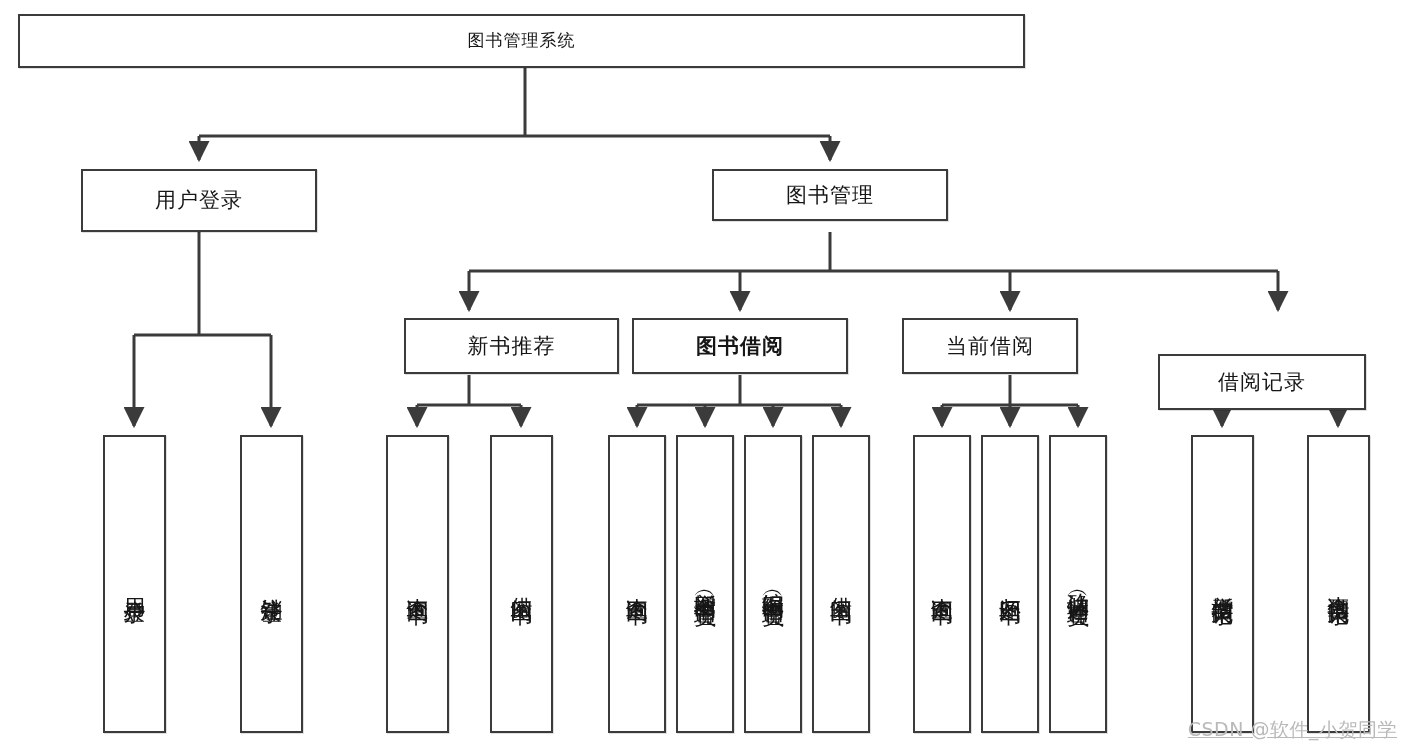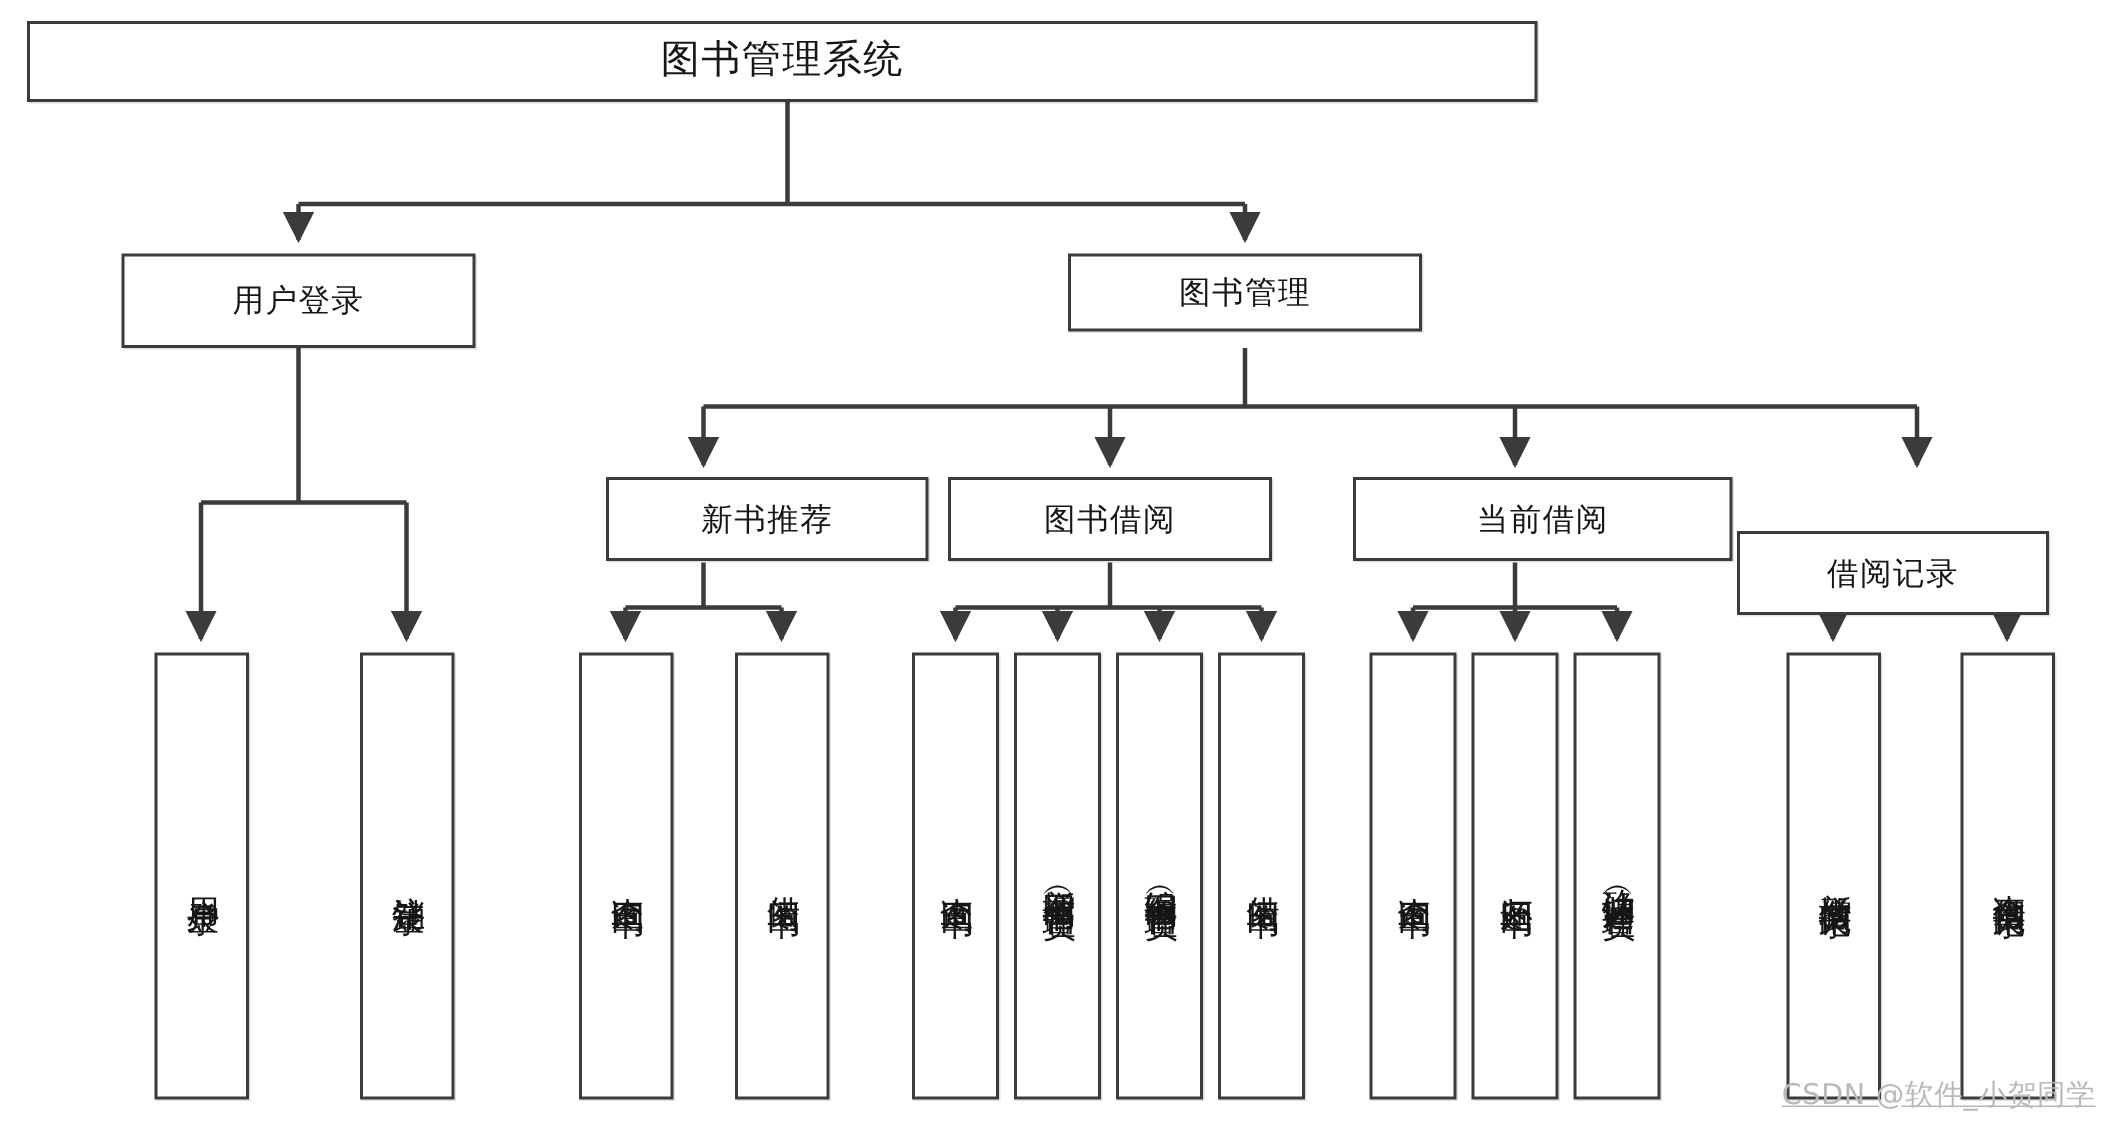--- a/index.html
+++ b/index.html
@@ -37,21 +37,21 @@
     color: #1a1a1a;
     box-shadow: 1px 1px 0 rgba(0,0,0,0.12);
   }
   .node .label {
     font-size: 21px;
     line-height: 1.15;
     letter-spacing: 1px;
     white-space: nowrap;
     color: #161616;
   }
-  .node.root .label { font-size: 26px; }
+  .node.root .label { font-size: 17px; }
   .node.level1 .label { font-size: 21px; }
   .node.level2 .label { font-size: 21px; }
 
   .node.leaf {
     align-items: center;
     justify-content: center;
     padding: 6px 2px;
   }
   .node.leaf .label {
     writing-mode: vertical-rl;
@@ -137,24 +137,24 @@
   <div class="node level1" style="left:81px; top:169px; width:236px; height:63px;">
     <span class="label">用户登录</span>
   </div>
   <div class="node level1" style="left:712px; top:169px; width:236px; height:52px;">
     <span class="label">图书管理</span>
   </div>
 
   <div class="node level2" style="left:361px; top:318px; width:215px; height:56px;margin-left:43px;">
     <span class="label">新书推荐</span>
   </div>
-  <div class="node level2" style="left:632px; top:318px; width:216px; height:56px;">
+  <div class="node level2" style="left:632px; top:318px; width:216px; height:56px;font-weight:bold;">
     <span class="label">图书借阅</span>
   </div>
-  <div class="node level2" style="left:902px; top:318px; width:253px; height:56px;">
+  <div class="node level2" style="left:902px; top:318px; width:176px; height:56px;">
     <span class="label">当前借阅</span>
   </div>
   <div class="node level2" style="left:1158px; top:318px; width:208px; height:56px;margin-top:36px;">
     <span class="label">借阅记录</span>
   </div>
 
   <div class="node leaf" style="left:103px; top:435px; width:63px; height:298px;">
     <span class="label">用户登录</span>
   </div>
   <div class="node leaf" style="left:240px; top:435px; width:63px; height:298px;">

